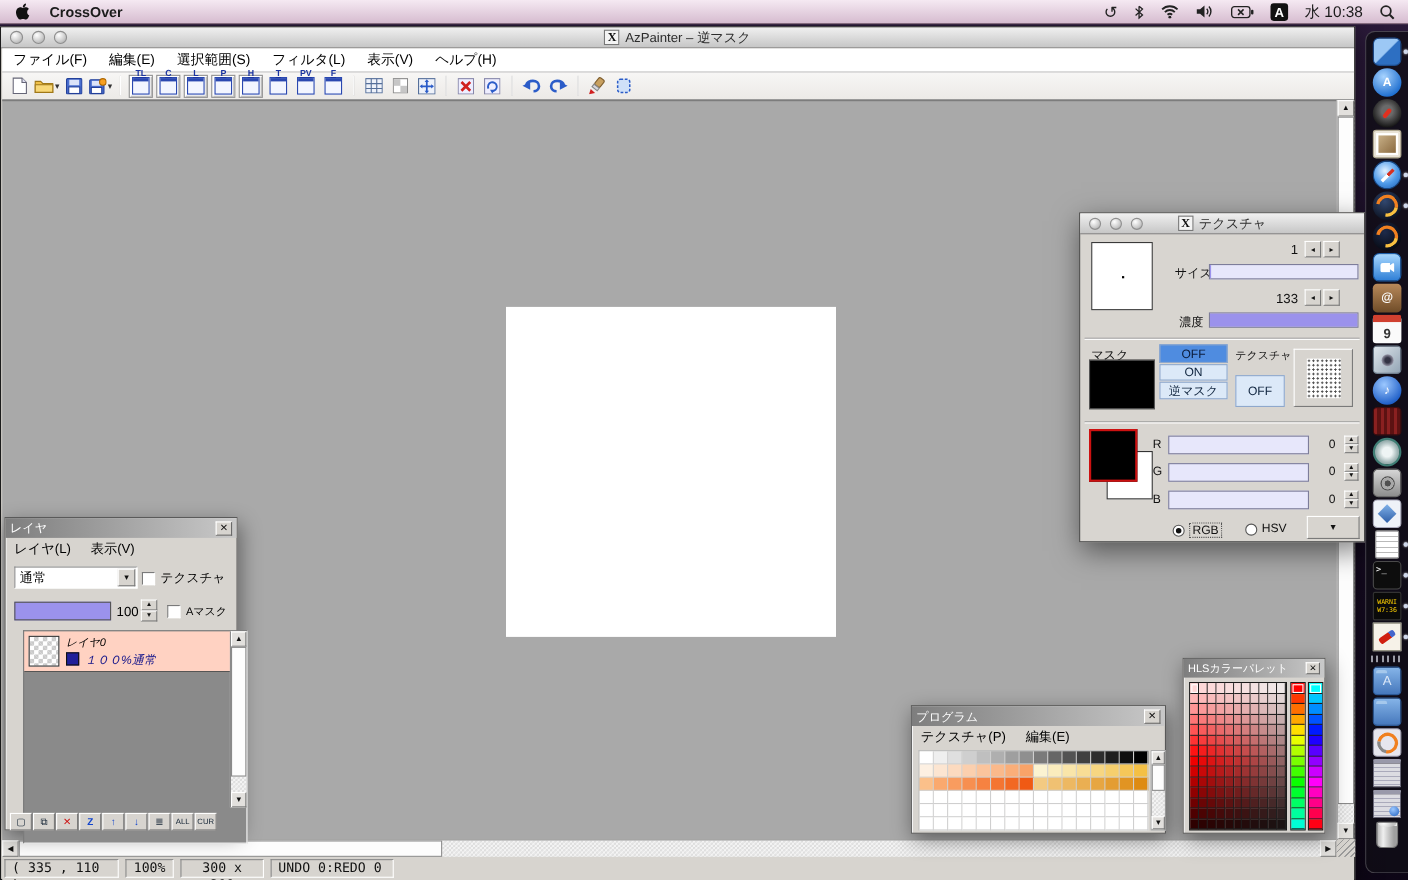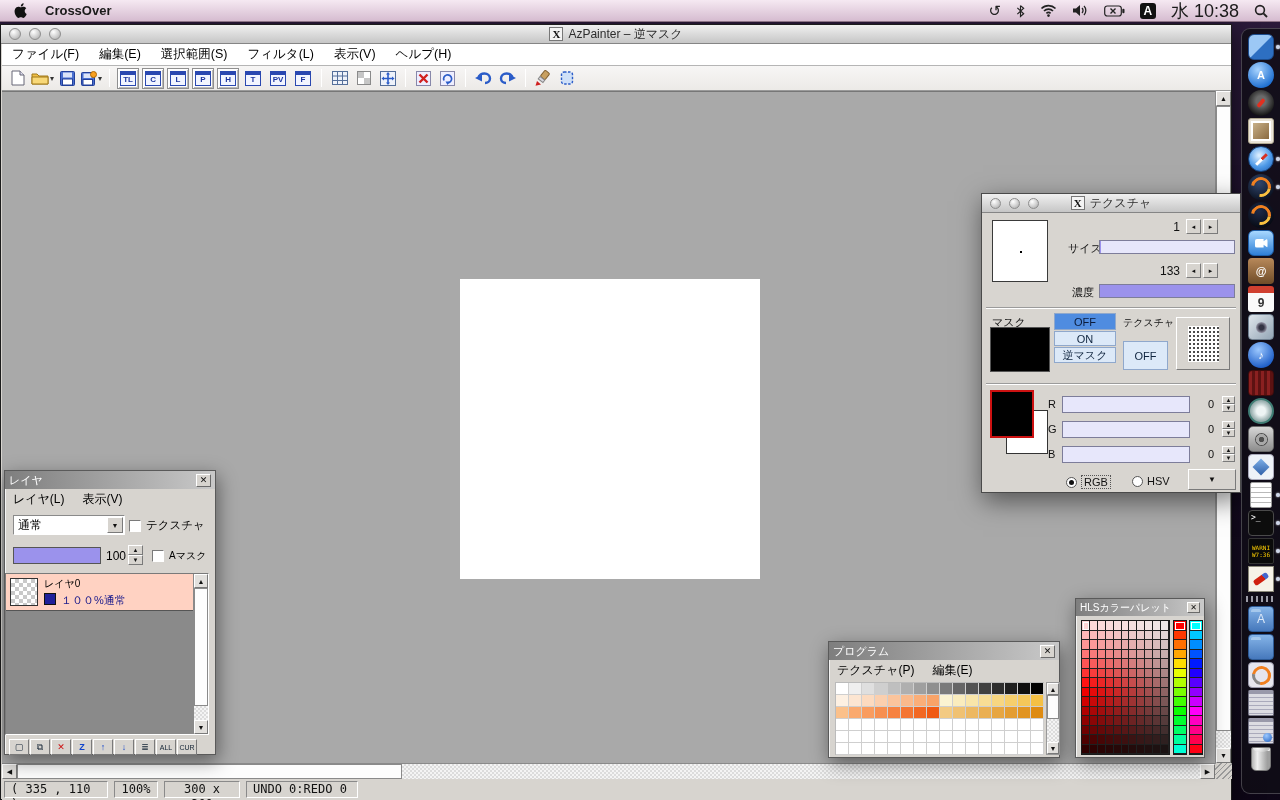--- a/index.html
+++ b/index.html
@@ -15,21 +15,21 @@
     background:linear-gradient(#f5e9f2,#d6bcd0); border-bottom:1px solid #8d7386;
     display:flex; align-items:center; font-size:13px; color:#1a1a1a; z-index:60; }
   #menubar .apple { margin:0 18px 0 14px; display:flex; align-items:center; }
   #menubar .appname { font-weight:bold; margin-right:22px; }
   #menubar .mb-item { margin-right:22px; }
   #mb-right { margin-left:auto; display:flex; align-items:center; gap:15px; padding-right:12px; }
   #mb-right .mb-ic { display:flex; align-items:center; color:#222; }
   .tm-glyph { font-size:15px; color:#555; }
   .input-badge { width:16px; height:16px; background:#111; color:#fff; font-weight:bold; font-size:12px;
     display:flex; align-items:center; justify-content:center; border-radius:3px; }
-  .mb-clock { font-size:18px; }
+  .mb-clock { font-size:14px; }
   .sunken { border:1px solid; border-color:#8a8a8a #ffffff #ffffff #8a8a8a; }
   .raised { border:1px solid; border-color:#ffffff #7a7a7a #7a7a7a #ffffff; background:#d7d4cf; }
   .wtitle { height:18px; background:linear-gradient(90deg,#7e7e7e,#c9c9c9); color:#fff;
     font-size:11px; display:flex; align-items:center; padding:0 4px; }
   .wtitle .wt-text { flex:1; }
   .wclose { width:15px; height:13px; background:#d7d4cf; border:1px solid; border-color:#fff #6a6a6a #6a6a6a #fff;
     font-size:9px; line-height:11px; text-align:center; color:#111; font-weight:bold; }
   .wmenurow { height:21px; display:flex; align-items:center; gap:18px; padding:0 8px; font-size:12px; color:#000; }
   .arrowbtn { background:#d7d4cf; border:1px solid; border-color:#fff #7a7a7a #7a7a7a #fff;
     font-size:7px; color:#111; display:flex; align-items:center; justify-content:center; }
@@ -53,21 +53,21 @@
     background:linear-gradient(#f7f6f5,#eceae7); border-bottom:1px solid #9a9a9a;
     display:flex; align-items:center; padding-left:5px; gap:3px; }
   .tbtn { height:21px; min-width:21px; display:flex; align-items:center; justify-content:center; border-radius:2px; }
   .tb-dd { font-size:8px; color:#333; margin-left:1px; }
   .tsep { width:1px; height:18px; background:#a5a5a5; border-right:1px solid #fff; margin:0 4px; }
   .tb-toggle { width:22px; height:21px; display:flex; align-items:center; justify-content:center; }
   .tb-toggle.on { border:1px solid #8f8f8f; background:#fcfcfc;
     box-shadow:inset 1px 1px 0 #fff, inset -1px -1px 0 #b9b9b9; }
   .tg-inner { width:16px; height:15px; border:1px solid #2a48b0; background:#f2f5ff; position:relative;
     font-size:8px; font-weight:bold; color:#1c35a0; display:flex; align-items:flex-end; justify-content:center;
-    line-height:9px; padding-bottom:1px; }
+    line-height:9px; padding-bottom:14px;text-decoration:underline; }
   .tg-inner::before { content:""; position:absolute; left:0; top:0; right:0; height:3px; background:#2a48b0; }
 
   #mw-canvas { position:absolute; left:1px; top:66px; width:1213px; height:672px; background:#a9a9a9;
     border-top:1px solid #777; }
   #canvas-doc { position:absolute; left:458px; top:187px; width:300px; height:300px; background:#ffffff; }
 
   
   .sb { background:#ececec; }
   .sb-trough { background-image:linear-gradient(45deg,#dcdcdc 25%,transparent 25%,transparent 75%,#dcdcdc 75%),
     linear-gradient(45deg,#dcdcdc 25%,transparent 25%,transparent 75%,#dcdcdc 75%);
@@ -103,22 +103,22 @@
     display:inline-flex; align-items:center; justify-content:center; }
   .radio.sel::after { content:""; width:5px; height:5px; border-radius:50%; background:#111; }
 
   
   #layerwin { position:absolute; left:4px; top:470px; width:212px; height:285px; background:#d7d4cf;
     border:1px solid #5a5a5a; box-shadow:inset 1px 1px 0 #f4f4f4, 2px 6px 18px rgba(0,0,0,.45);
     z-index:25; font-size:11px; color:#000; }
   .checker { background-image:linear-gradient(45deg,#c9c9c9 25%,transparent 25%,transparent 75%,#c9c9c9 75%),
     linear-gradient(45deg,#c9c9c9 25%,transparent 25%,transparent 75%,#c9c9c9 75%);
     background-size:8px 8px; background-position:0 0,4px 4px; background-color:#fff; }
-  #layer-list { position:absolute; left:0; top:102px; width:204px; height:162px;
-    border:1px solid; border-color:#7a7a7a #fff #fff #7a7a7a; background:#8a8a8a; }
+  #layer-list { position:absolute; left:16px; top:102px; width:204px; height:194px;
+    border:1px solid; border-color:#7a7a7a #fff #fff #7a7a7a; background:#8a8a8a;font-style:italic; }
   .layer-item { position:absolute; left:0; top:0; width:188px; height:37px; background:#ffd2c2;
     border-bottom:1px solid #555; }
   .layer-visbox { position:absolute; left:38px; top:19px; width:12px; height:12px; background:#20209a; border:1px solid #111; }
   .lay-btn { width:20px; height:16px; background:#d7d4cf; border:1px solid; border-color:#fff #7a7a7a #7a7a7a #fff;
     font-size:9px; display:flex; align-items:center; justify-content:center; color:#123; }
   .chk { width:12px; height:12px; background:#fff; border:1px solid; border-color:#7a7a7a #fff #fff #7a7a7a; display:inline-block; }
 
   
   #palwin { position:absolute; left:828px; top:641px; width:232px; height:117px; background:#d7d4cf;
     border:1px solid #5a5a5a; box-shadow:inset 1px 1px 0 #f4f4f4, 2px 6px 18px rgba(0,0,0,.45); z-index:25; }

